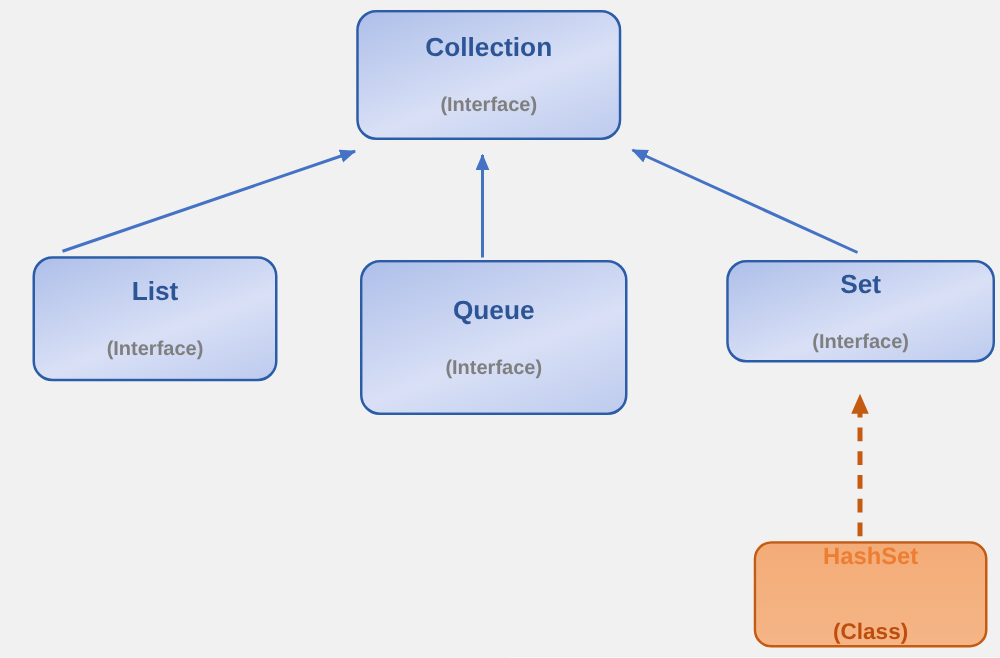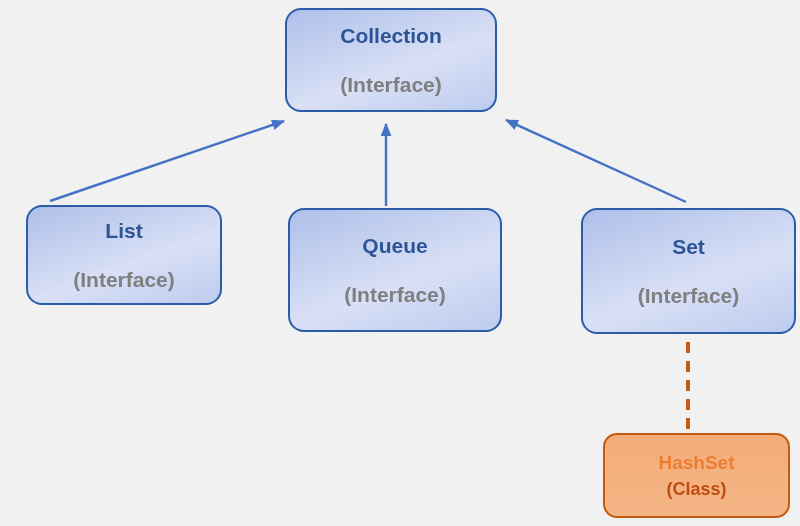--- a/index.html
+++ b/index.html
@@ -42,25 +42,26 @@
     gap:25px;
     text-align:center;
     font-weight:bold;
   }
   .node.interface{
     border:2.5px solid var(--interface-border);
     border-radius:16px;
     background:linear-gradient(160deg,#aebfe9 0%,#d9e0f6 58%,#bdcbee 100%);
   }
   .node.interface .title{color:var(--interface-title);font-size:21px;}
-  .node.interface .subtitle{color:var(--interface-subtitle);font-size:21px;}
+  .node.interface .subtitle{color:var(--interface-subtitle);font-size:16px;}
   .node.classnode{
     border:2.5px solid var(--class-border);
     border-radius:14px;
     background:linear-gradient(180deg,#f3ac78 0%,#f5b586 100%);
+    justify-content:space-between;
   }
   .node.classnode .title{color:var(--class-title);font-size:19px;}
   .node.classnode .subtitle{color:var(--class-subtitle);font-size:18px;}
 </style>
 </head>
 <body>
 
 <div class="stage">
 
   <svg class="edges" viewBox="0 0 800 526" xmlns="http://www.w3.org/2000/svg">
@@ -86,21 +87,21 @@
   <div class="node interface" style="left:26px;top:205px;width:196px;height:100px;">
     <div class="title">List</div>
     <div class="subtitle">(Interface)</div>
   </div>
 
   <div class="node interface" style="left:288px;top:208px;width:214px;height:124px;">
     <div class="title">Queue</div>
     <div class="subtitle">(Interface)</div>
   </div>
 
-  <div class="node interface" style="left:581px;top:208px;width:215px;height:126px;">
+  <div class="node interface" style="left:581px;top:208px;width:215px;height:82px;">
     <div class="title">Set</div>
     <div class="subtitle">(Interface)</div>
   </div>
 
   <div class="node classnode" style="left:603px;top:433px;width:187px;height:85px;gap:5px;">
     <div class="title">HashSet</div>
     <div class="subtitle">(Class)</div>
   </div>
 
 </div>

